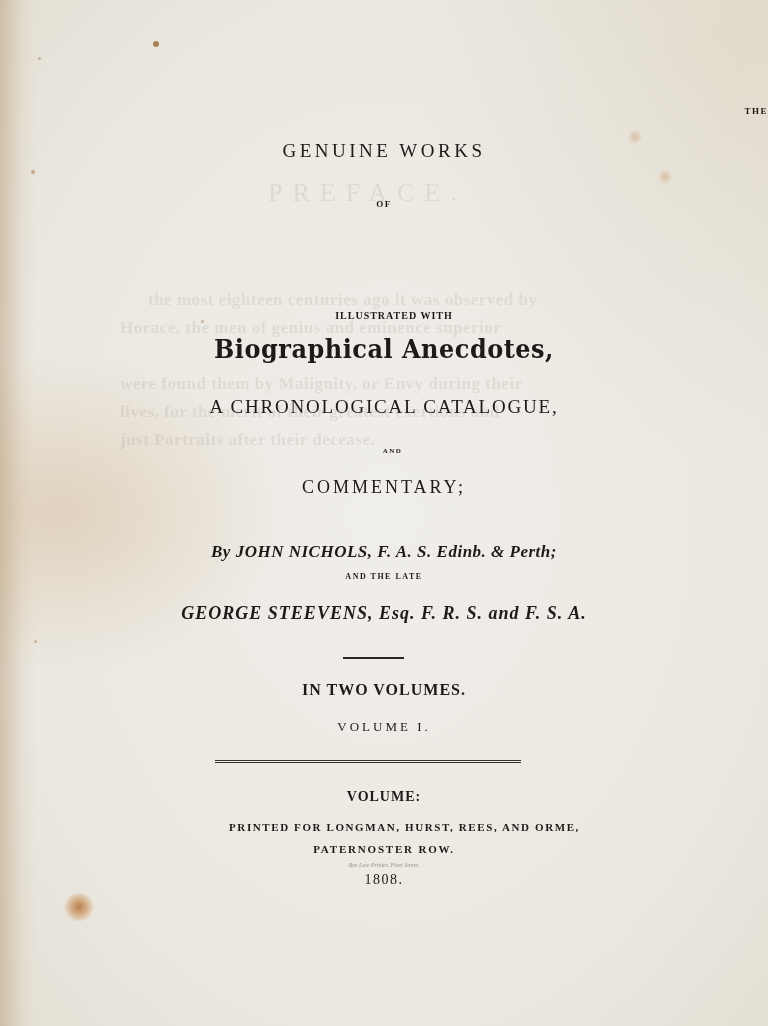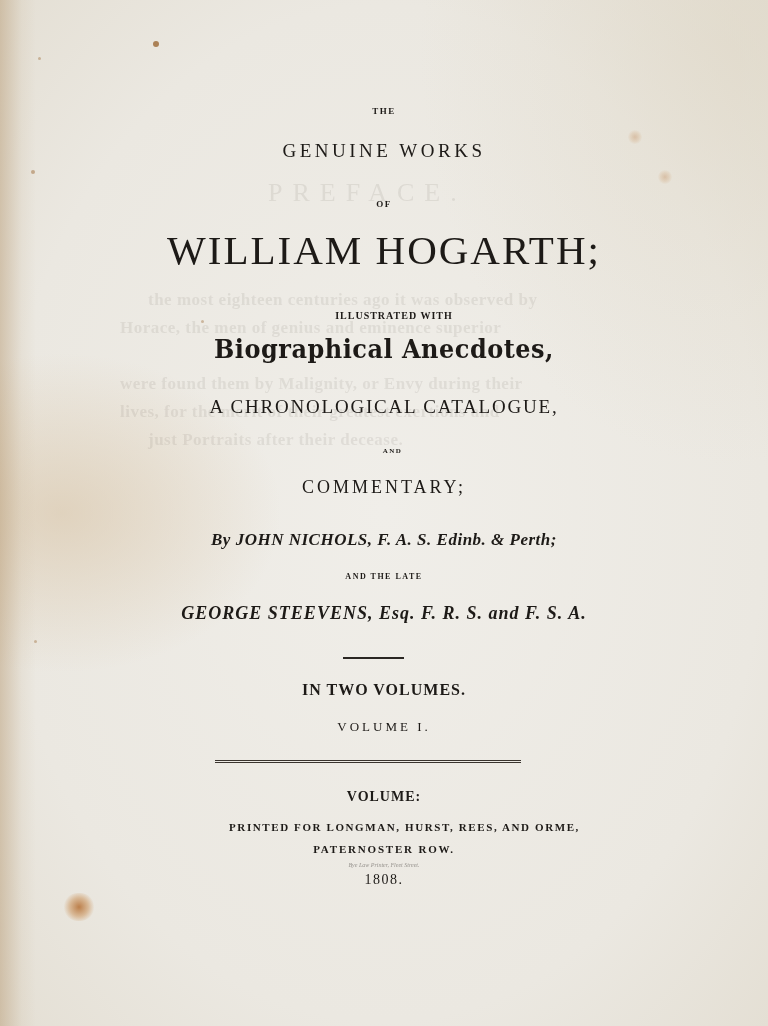--- a/index.html
+++ b/index.html
@@ -60,21 +60,21 @@
       position: absolute;
       left: 0; right: 0;
       text-align: center;
       white-space: nowrap;
     }
     .sc-tiny {
       font-size: 9px;
       font-weight: bold;
       letter-spacing: 1.5px;
     }
-    .t-the { top: 106px; }
+    .t-the { top: 106px; text-align: right; }
     .t-genuine {
       top: 140px;
       font-size: 19px;
       letter-spacing: 3.5px;
     }
     .t-of { top: 199px; }
     .t-name {
       top: 226px;
       font-size: 41px;
       letter-spacing: 2px;
@@ -94,21 +94,21 @@
       font-size: 19px;
       letter-spacing: 1.8px;
     }
     .t-and { top: 447px; font-size: 7px; letter-spacing: 1.5px; margin-left: 17px; }
     .t-comm {
       top: 477px;
       font-size: 18px;
       letter-spacing: 3px;
     }
     .t-by {
-      top: 530px;
+      top: 542px;
       font-size: 17px;
       font-style: italic;
       font-weight: bold;
       letter-spacing: 0.5px;
     }
     .t-late { top: 572px; font-size: 8px; letter-spacing: 1.5px; }
     .t-steevens {
       top: 603px;
       font-size: 18px;
       font-style: italic;
@@ -184,26 +184,25 @@
   <div class="foxing" style="left:34px;top:640px;width:3px;height:3px;opacity:.5;"></div>
   <div class="stain" style="left:64px;top:893px;width:30px;height:28px;"></div>
   <div class="stain" style="left:628px;top:130px;width:14px;height:14px;opacity:.35;"></div>
   <div class="stain" style="left:658px;top:170px;width:14px;height:14px;opacity:.35;"></div>
 
   <div class="bleed bleed-title">PREFACE.</div>
   <div class="bleed bleed-line" style="left:148px;top:290px;">the most eighteen centuries ago it was observed by</div>
   <div class="bleed bleed-line" style="left:120px;top:318px;">Horace, the men of genius and eminence superior</div>
   <div class="bleed bleed-line" style="left:120px;top:374px;">were found them by Malignity, or Envy during their</div>
   <div class="bleed bleed-line" style="left:120px;top:402px;">lives, for the merit of their greatest exertions and</div>
-  <div class="bleed bleed-line" style="left:120px;top:430px;margin-left:28px;">just Portraits after their decease.</div>
+  <div class="bleed bleed-line" style="left:120px;top:430px;">just Portraits after their decease.</div>
 
   <div class="tp sc-tiny t-the">THE</div>
   <div class="tp t-genuine">GENUINE WORKS</div>
   <div class="tp sc-tiny t-of">OF</div>
-  <div class="tp t-name">WILLIAM HOGARTH;</div>
   <div class="tp sc-tiny t-illus">ILLUSTRATED WITH</div>
   <div class="tp t-bio">Biographical Anecdotes,</div>
   <div class="tp t-chron">A CHRONOLOGICAL CATALOGUE,</div>
   <div class="tp sc-tiny t-and">AND</div>
   <div class="tp t-comm">COMMENTARY;</div>
   <div class="tp t-by">By JOHN NICHOLS, F. A. S. Edinb. &amp; Perth;</div>
   <div class="tp sc-tiny t-late">AND THE LATE</div>
   <div class="tp t-steevens">GEORGE STEEVENS, Esq. F. R. S. and F. S. A.</div>
 
   <div class="rule-short"></div>

